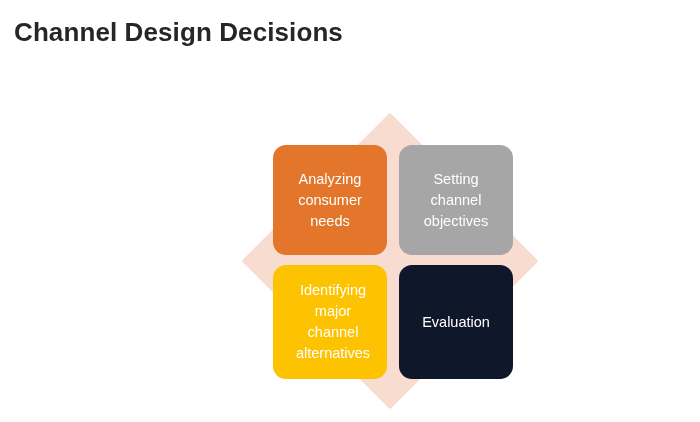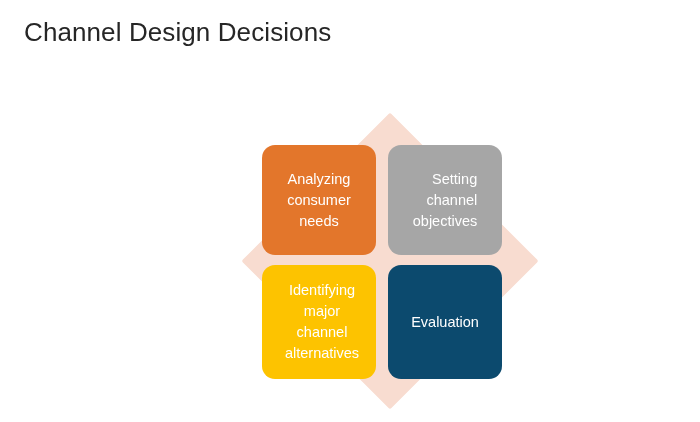--- a/index.html
+++ b/index.html
@@ -13,24 +13,24 @@
     height: 422px;
     position: relative;
     overflow: hidden;
     font-family: "Liberation Sans", "DejaVu Sans", sans-serif;
     -webkit-font-smoothing: antialiased;
   }
 
   
   .slide-title {
     position: absolute;
-    left: 24px;
+    left: 14px;
     top: 16px;
     font-size: 26px;
-    font-weight: 400;
+    font-weight: 700;
     color: #262626;
     letter-spacing: 0.1px;
     line-height: 32px;
     white-space: nowrap;
   }
 
   
   .diagram {
     position: absolute;
     left: 238px;
@@ -49,21 +49,21 @@
     margin-left: -105px;
     margin-top: -105px;
     background: #f8dcd0;
     transform: rotate(45deg);
     border-radius: 2px;
   }
 
   
   .quad-grid {
     position: absolute;
-    left: 24px;
+    left: 35px;
     top: 33px;
     width: 240px;
     height: 234px;
     display: grid;
     grid-template-columns: 114px 114px;
     grid-template-rows: 110px 114px;
     column-gap: 12px;
     row-gap: 10px;
   }
 
@@ -79,23 +79,23 @@
     padding: 4px 8px;
     box-sizing: border-box;
     overflow: hidden;
   }
   .quad-text {
     display: block;
     white-space: pre-line;
   }
 
   .quad--orange { background: #e3762b; }
-  .quad--gray   { background: #a6a6a6; text-align: right; }
+  .quad--gray   { background: #a6a6a6; }
   .quad--yellow { background: #fdc300; padding-left: 14px; }
-  .quad--blue   { background: #0c4a6e; }
+  .quad--blue   { background: #0f172a; }
 
   
   .quad--blue .quad-text { line-height: 21px; }
 </style>
 </head>
 <body>
 
 <div class="slide-title">Channel Design Decisions</div>
 
 <div class="diagram">

